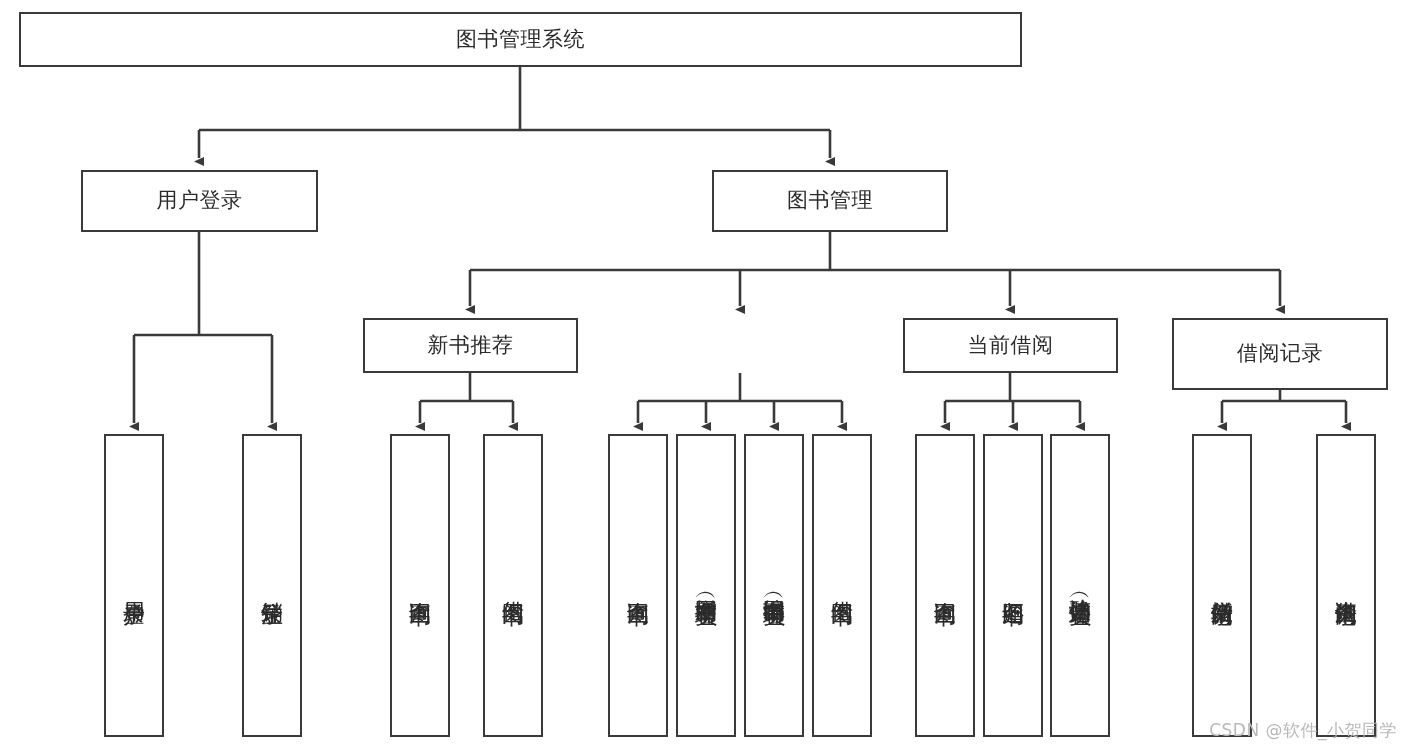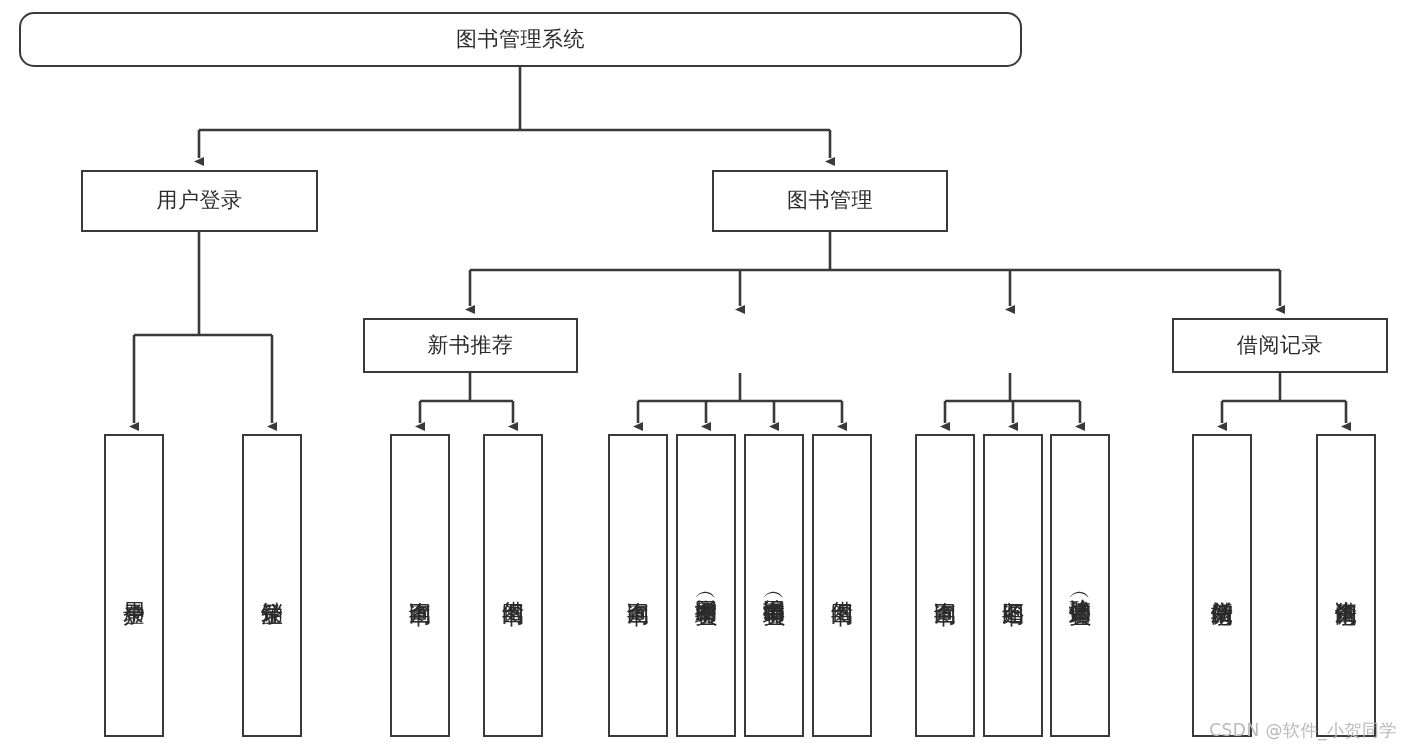--- a/index.html
+++ b/index.html
@@ -37,21 +37,20 @@
     color: #2b2b2b;
   }
   .node-h {
     font-size: 21px;
     letter-spacing: 0.5px;
     line-height: 1.2;
     white-space: nowrap;
   }
   .node-root {
     font-size: 21px;
-    border-radius: 15px;
   }
   .node-v {
     writing-mode: vertical-rl;
     text-orientation: upright;
     font-size: 22px;
     line-height: 1.08;
     letter-spacing: 1px;
     white-space: nowrap;
     padding: 4px 0;
   }
@@ -133,21 +132,24 @@
   <div class="node node-h" style="left:81px; top:170px; width:237px; height:62px;">
     <span>用户登录</span>
   </div>
   <div class="node node-h" style="left:712px; top:170px; width:236px; height:62px;">
     <span>图书管理</span>
   </div>
 
   <div class="node node-h" style="left:363px; top:318px; width:215px; height:55px;">
     <span>新书推荐</span>
   </div>
-  <div class="node node-h" style="left:1172px; top:318px; width:216px; height:55px;">
+  <div class="node node-h" style="left:903px; top:318px; width:215px; height:55px;">
+    <span>当前借阅</span>
+  </div>
+  <div class="node node-h" style="left:1172px; top:318px; width:216px; height:72px;">
     <span>借阅记录</span>
   </div>
 
   <div class="node node-v" style="left:104px; top:434px; width:60px; height:303px;">
     <span class="vtext">用户登录</span>
   </div>
   <div class="node node-v" style="left:242px; top:434px; width:60px; height:303px;">
     <span class="vtext">注销登录</span>
   </div>
 

